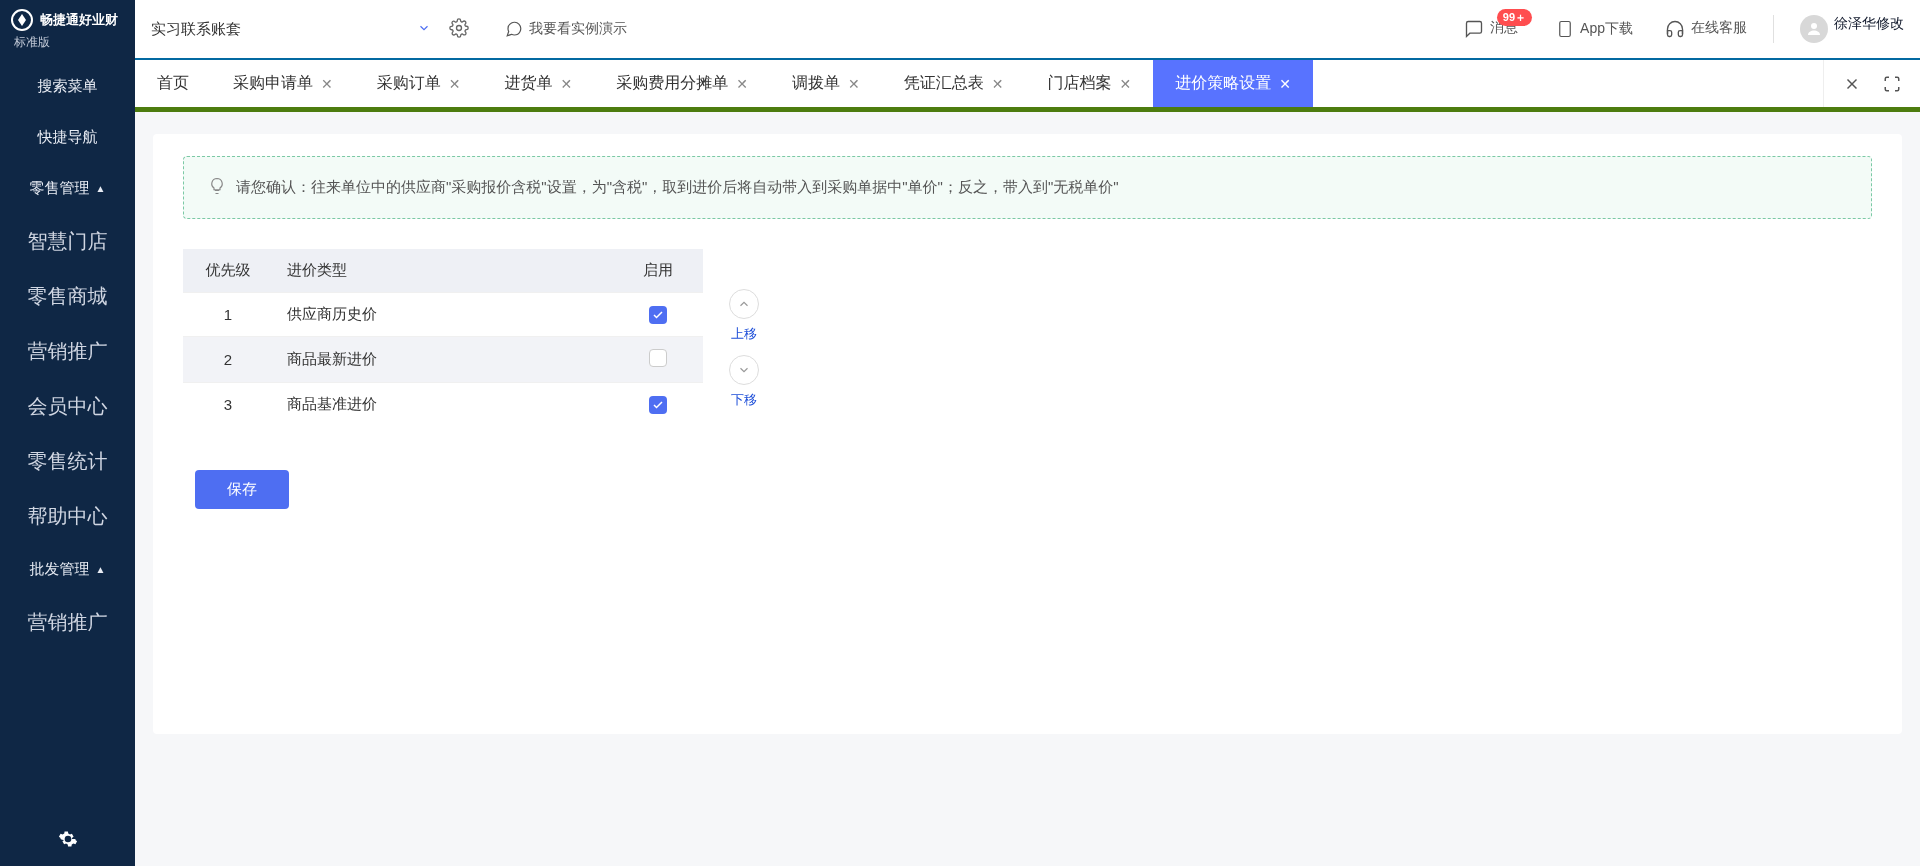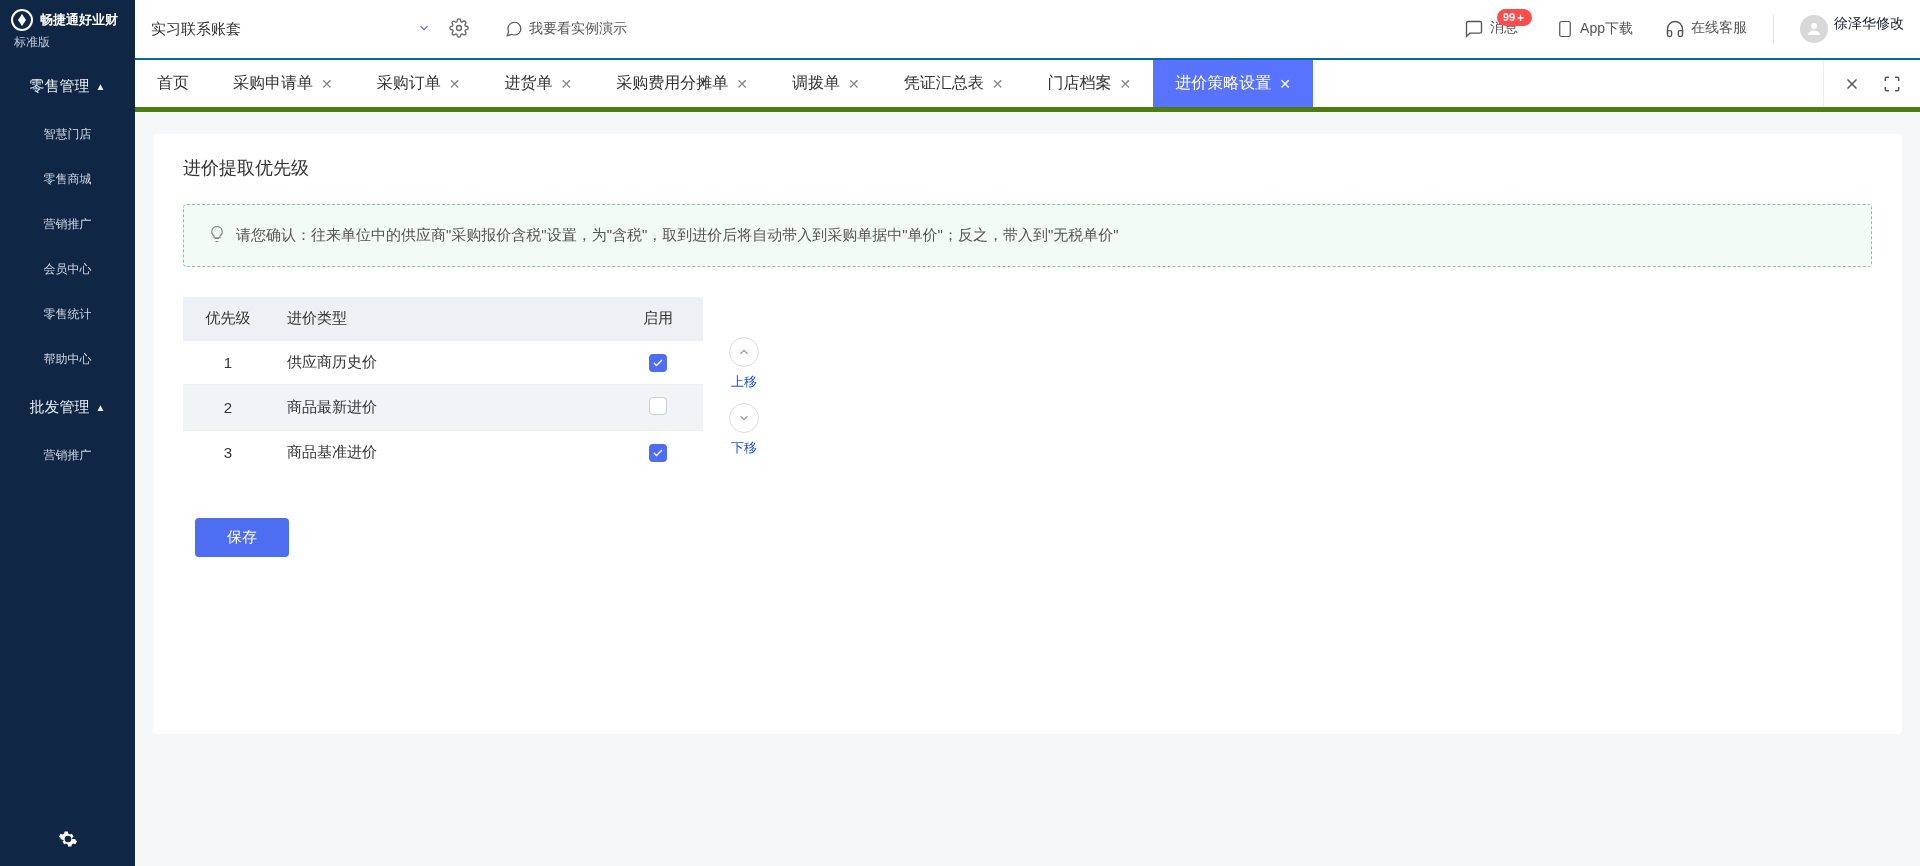--- a/index.html
+++ b/index.html
@@ -9,21 +9,21 @@
     
     
     .sidebar { width: 135px; background: #0f2745; color: #fff; display: flex; flex-direction: column; position: relative; }
     .sidebar-logo { display: flex; align-items: center; padding: 8px 10px 2px; gap: 6px; }
     .sidebar-logo svg { width: 24px; height: 24px; }
     .sidebar-brand { font-size: 13px; font-weight: bold; }
     .sidebar-edition { font-size: 12px; color: #c0c8d6; padding: 0 14px 10px; }
     .sidebar-menu { flex: 1; overflow-y: auto; }
     .sidebar-item { padding: 16px 14px; text-align: center; cursor: pointer; font-size: 15px; color: #e8ecf4; display: flex; align-items: center; justify-content: center; gap: 6px; }
     .sidebar-item .caret { font-size: 10px; }
-    .sidebar-subitem { padding: 14px 14px; text-align: center; font-size: 12px; color: #d0d6e2; cursor: pointer; }
+    .sidebar-subitem { padding: 14px 14px; text-align: center; font-size: 20px; color: #d0d6e2; cursor: pointer; }
     .sidebar-footer { padding: 14px; text-align: center; }
     
     
     .main { flex: 1; display: flex; flex-direction: column; background: #fff; }
     
     
     .header { height: 60px; display: flex; align-items: center; padding: 0 16px; border-bottom: 2px solid #0369a1; gap: 18px; }
     .account-selector { display: flex; align-items: center; gap: 10px; font-size: 15px; color: #333; cursor: pointer; min-width: 280px; }
     .account-selector .chev { color: #4e6ef2; margin-left: auto; }
     .header-gear { color: #666; cursor: pointer; }
@@ -80,20 +80,26 @@
     <div class="sidebar-logo">
       <svg viewBox="0 0 24 24" fill="none">
           <circle cx="12" cy="12" r="10" stroke="#fff" stroke-width="2"></circle>
           <path d="M12 6 L16 12 L12 18 L8 12 Z" fill="#fff"></path>
         </svg>
       <span class="sidebar-brand">畅捷通好业财</span>
     </div>
     <div class="sidebar-edition">标准版</div>
     <nav class="sidebar-menu">
       <div class="sidebar-item">
+          <span>搜索菜单</span>
+        </div>
+      <div class="sidebar-item">
+          <span>快捷导航</span>
+        </div>
+      <div class="sidebar-item">
           <span>零售管理</span>
           <span class="caret">▲</span>
         </div>
       <div class="sidebar-subitem">智慧门店</div>
       <div class="sidebar-subitem">零售商城</div>
       <div class="sidebar-subitem">营销推广</div>
       <div class="sidebar-subitem">会员中心</div>
       <div class="sidebar-subitem">零售统计</div>
       <div class="sidebar-subitem">帮助中心</div>
       <div class="sidebar-item">
@@ -214,21 +220,20 @@
         <span class="icon-btn">
           <svg width="18" height="18" viewBox="0 0 24 24" fill="none" stroke="currentColor" stroke-width="2">
               <path d="M8 3H5a2 2 0 00-2 2v3m18 0V5a2 2 0 00-2-2h-3m0 18h3a2 2 0 002-2v-3M3 16v3a2 2 0 002 2h3"></path>
             </svg>
         </span>
       </div>
     </div>
 
     <div class="content">
       <div class="panel">
-        <h2 class="panel-title">进价提取优先级</h2>
         <div class="tip-box">
           <span class="tip-icon">
             <svg width="18" height="18" viewBox="0 0 24 24" fill="none" stroke="currentColor" stroke-width="1.6">
                 <path d="M9 18h6M10 22h4M12 2a7 7 0 00-4 12.7V17h8v-2.3A7 7 0 0012 2z"></path>
               </svg>
           </span>
           <span>请您确认：往来单位中的供应商"采购报价含税"设置，为"含税"，取到进价后将自动带入到采购单据中"单价"；反之，带入到"无税单价"</span>
         </div>
         <div class="table-row-area">
           <table class="priority-table">

